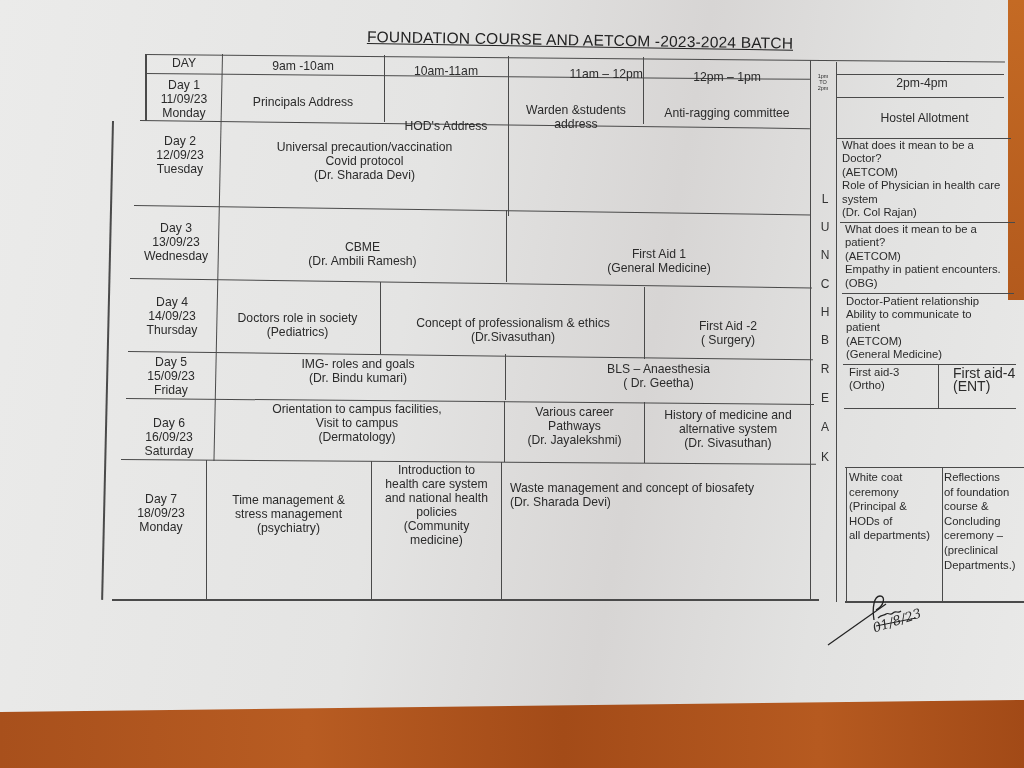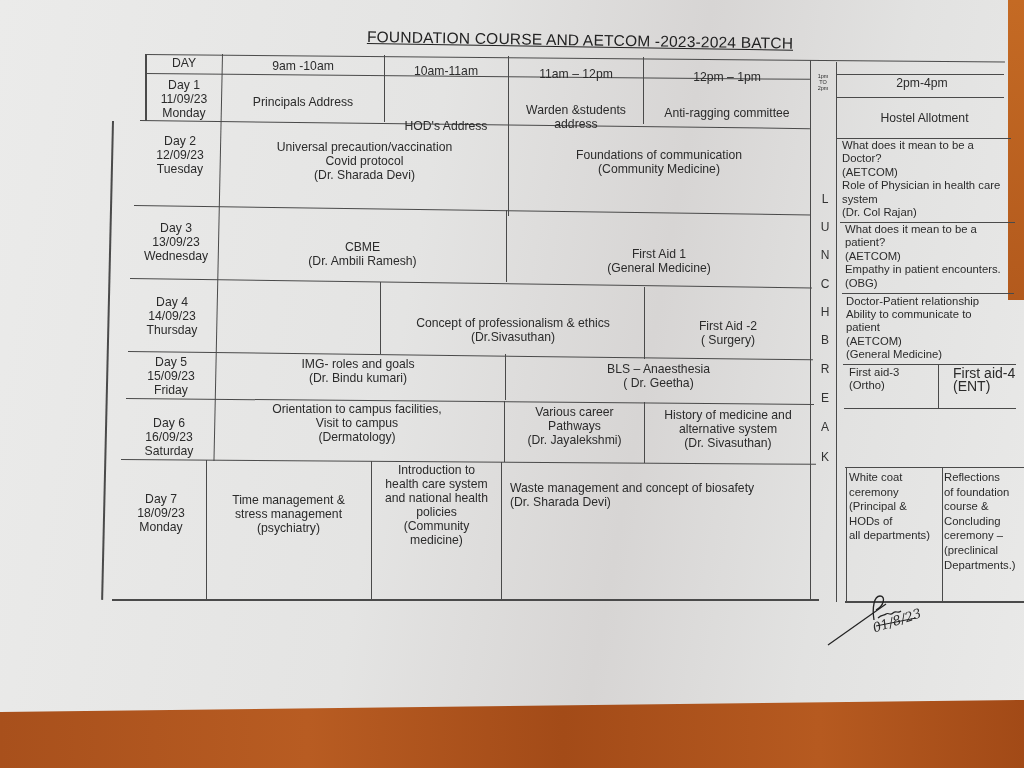--- a/index.html
+++ b/index.html
@@ -80,21 +80,21 @@
   <div class="line" style="left:810px;top:60px;width:1px;height:540px;"></div>
   <div class="line" style="left:836px;top:62px;width:1px;height:540px;"></div>
   <div class="line" style="left:846px;top:467px;width:1px;height:135px;"></div>
 
   <div class="line" style="left:938px;top:364px;width:1px;height:45px;"></div>
   <div class="line" style="left:942px;top:467px;width:1px;height:135px;"></div>
 
   <div class="cell c" style="left:146px;top:56px;width:76px;">DAY</div>
   <div class="cell c" style="left:223px;top:59px;width:160px;">9am -10am</div>
   <div class="cell c" style="left:385px;top:64px;width:122px;">10am-11am</div>
-  <div class="cell c" style="left:509px;top:67px;width:134px;">11am – 12pm</div>
+  <div class="cell c" style="left:509px;top:67px;width:134px;text-align:right;">11am – 12pm</div>
   <div class="cell c" style="left:644px;top:70px;width:166px;">12pm – 1pm</div>
   <div class="cell tiny" style="left:811px;top:73px;width:24px;">1pm
 TO
 2pm</div>
   <div class="cell c" style="left:837px;top:76px;width:170px;">2pm-4pm</div>
 
   <div class="lunch" style="top:192px;">L</div>
   <div class="lunch" style="top:220px;">U</div>
   <div class="lunch" style="top:248px;">N</div>
   <div class="lunch" style="top:277px;">C</div>
@@ -114,22 +114,20 @@
 address</div>
   <div class="cell c" style="left:644px;top:106px;width:166px;">Anti-ragging committee</div>
   <div class="cell c" style="left:837px;top:111px;width:175px;">Hostel Allotment</div>
 
   <div class="cell c" style="left:140px;top:134px;width:80px;">Day 2
 12/09/23
 Tuesday</div>
   <div class="cell c" style="left:222px;top:140px;width:285px;">Universal precaution/vaccination
 Covid  protocol
 (Dr. Sharada Devi)</div>
-  <div class="cell c" style="left:509px;top:148px;width:300px;">Foundations of communication
-(Community Medicine)</div>
   <div class="cell l" style="left:842px;top:139px;width:175px;font-size:11.3px;line-height:13.4px;">What does it mean to be a
 Doctor?
 (AETCOM)
 Role of Physician in health care
 system
 (Dr. Col Rajan)</div>
 
   <div class="cell c" style="left:135px;top:221px;width:82px;text-align:center;">Day 3
 13/09/23
 Wednesday</div>
@@ -139,20 +137,22 @@
 (General Medicine)</div>
   <div class="cell l" style="left:845px;top:223px;width:175px;font-size:11.3px;line-height:13.4px;">What does it mean to be a
 patient?
 (AETCOM)
 Empathy in patient encounters.
 (OBG)</div>
 
   <div class="cell c" style="left:131px;top:295px;width:82px;">Day 4
 14/09/23
 Thursday</div>
+  <div class="cell c" style="left:215px;top:311px;width:165px;">Doctors role in society
+(Pediatrics)</div>
   <div class="cell c" style="left:382px;top:316px;width:262px;">Concept of professionalism &amp; ethics
 (Dr.Sivasuthan)</div>
   <div class="cell c" style="left:646px;top:319px;width:164px;">First Aid -2
 ( Surgery)</div>
   <div class="cell l" style="left:846px;top:295px;width:170px;font-size:11.3px;line-height:13.2px;">Doctor-Patient relationship
 Ability to communicate to
 patient
 (AETCOM)
 (General Medicine)</div>
 

